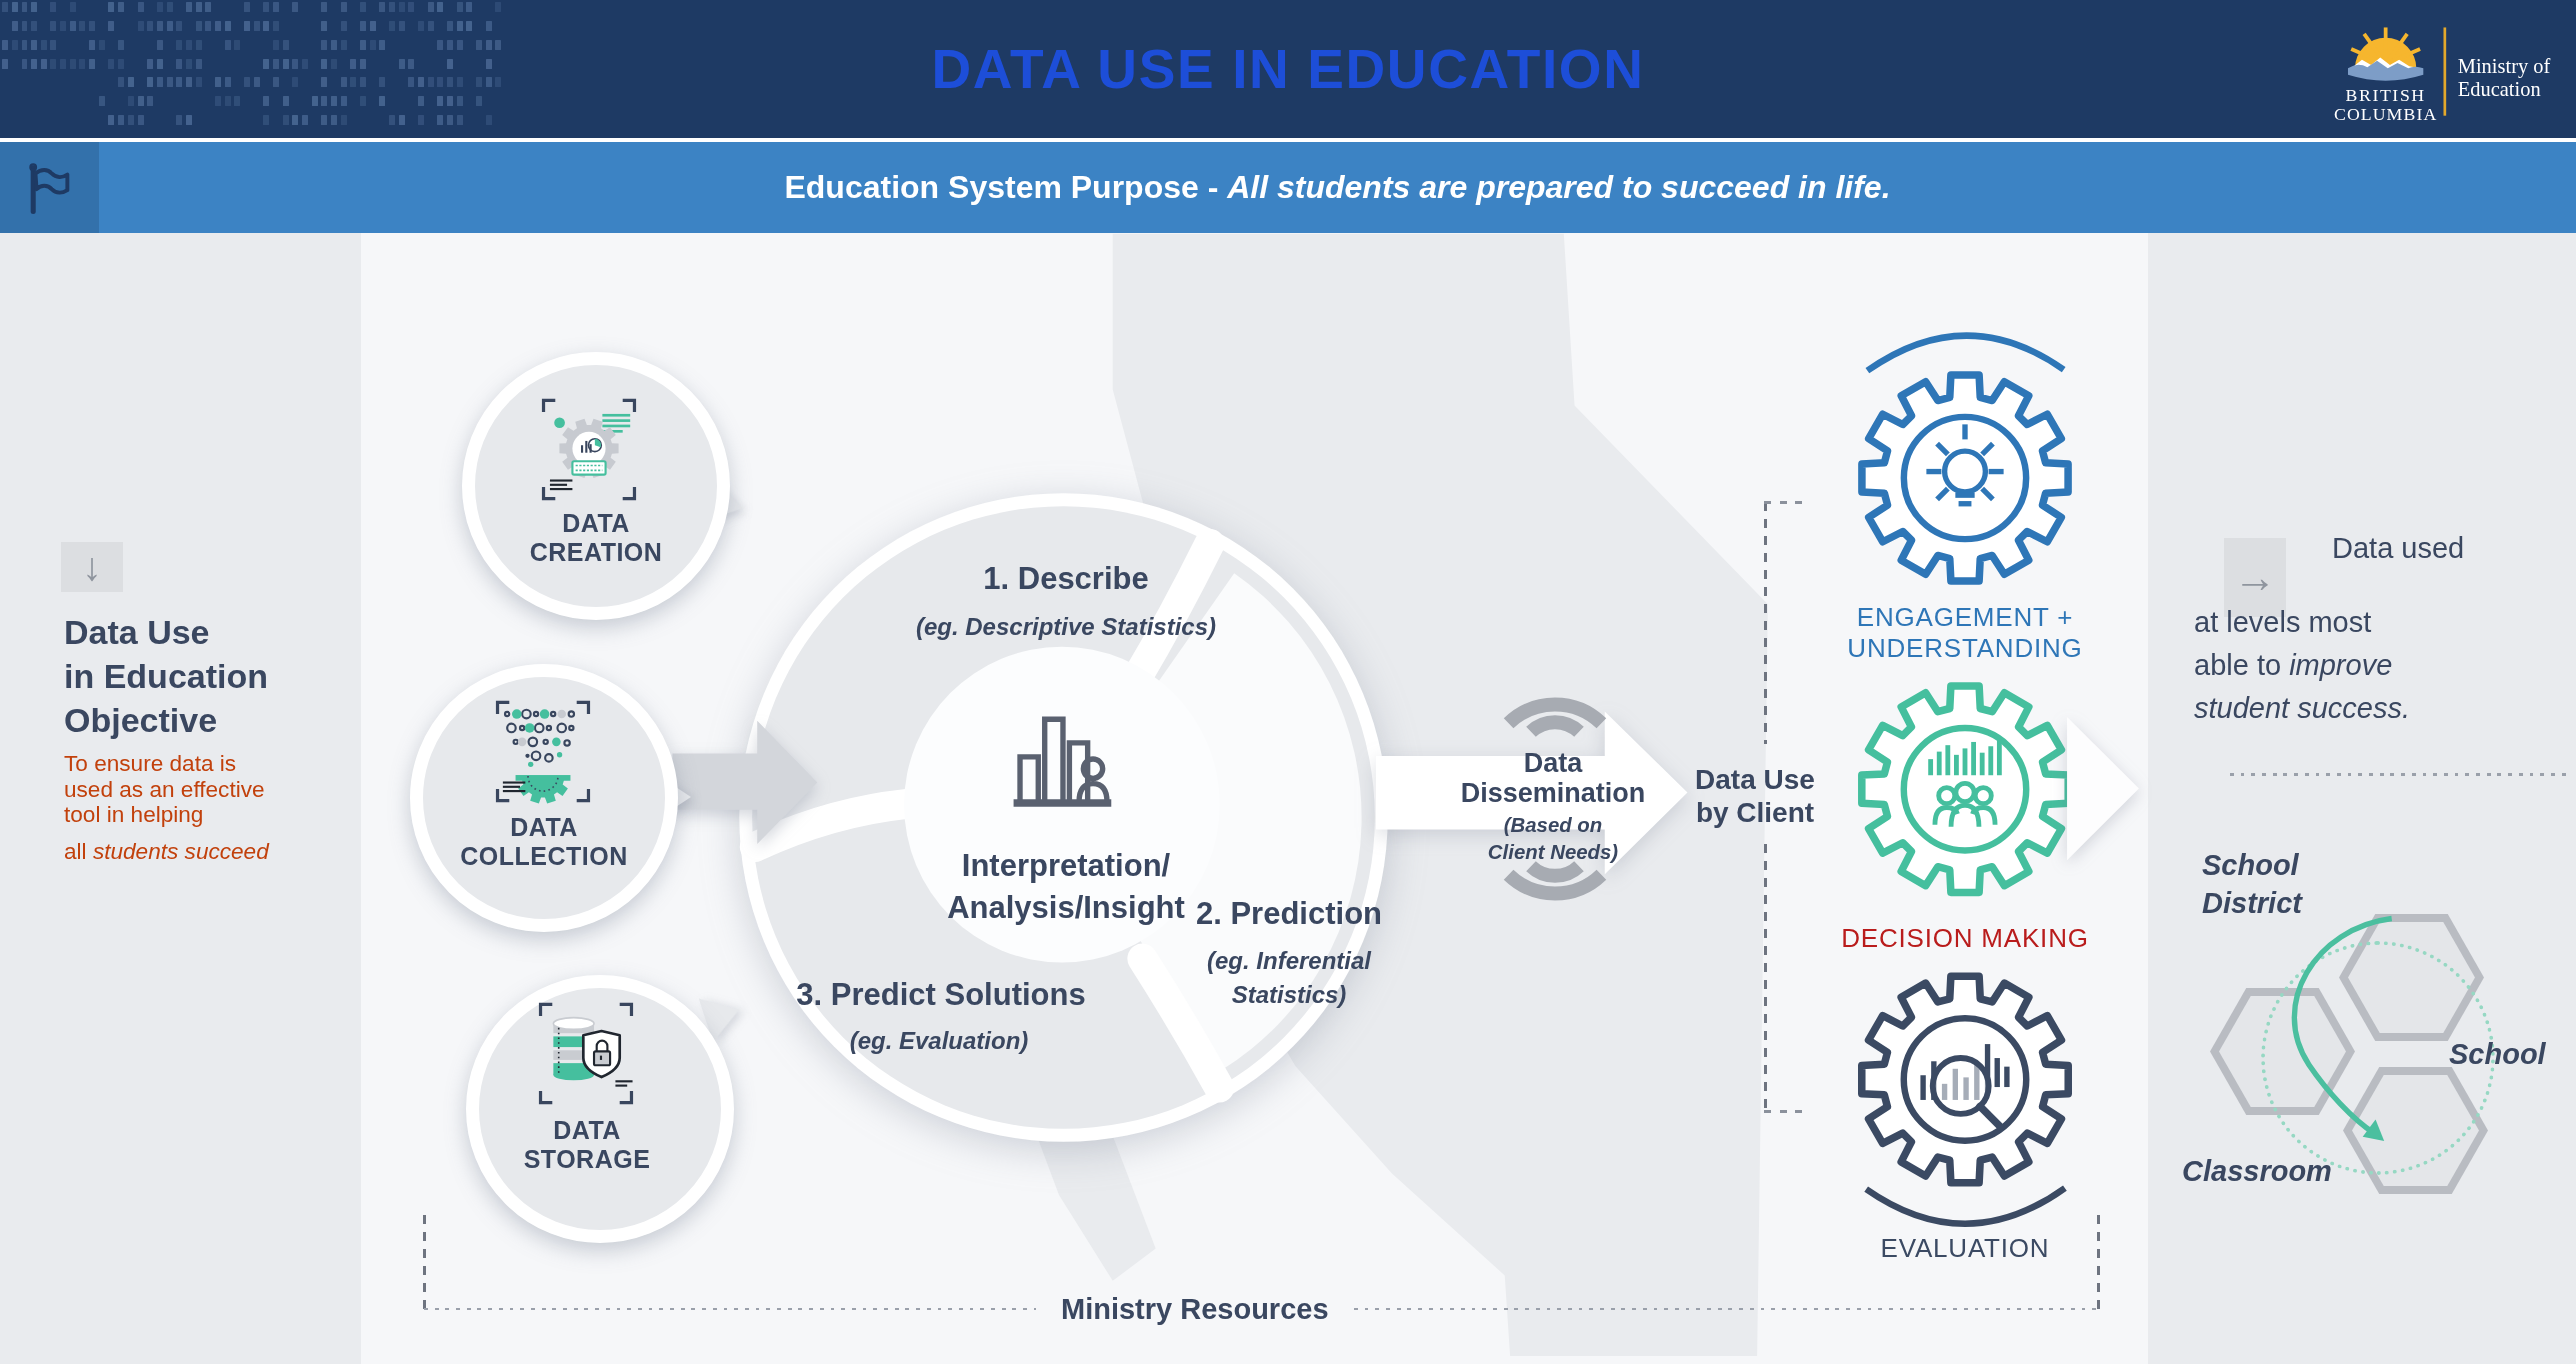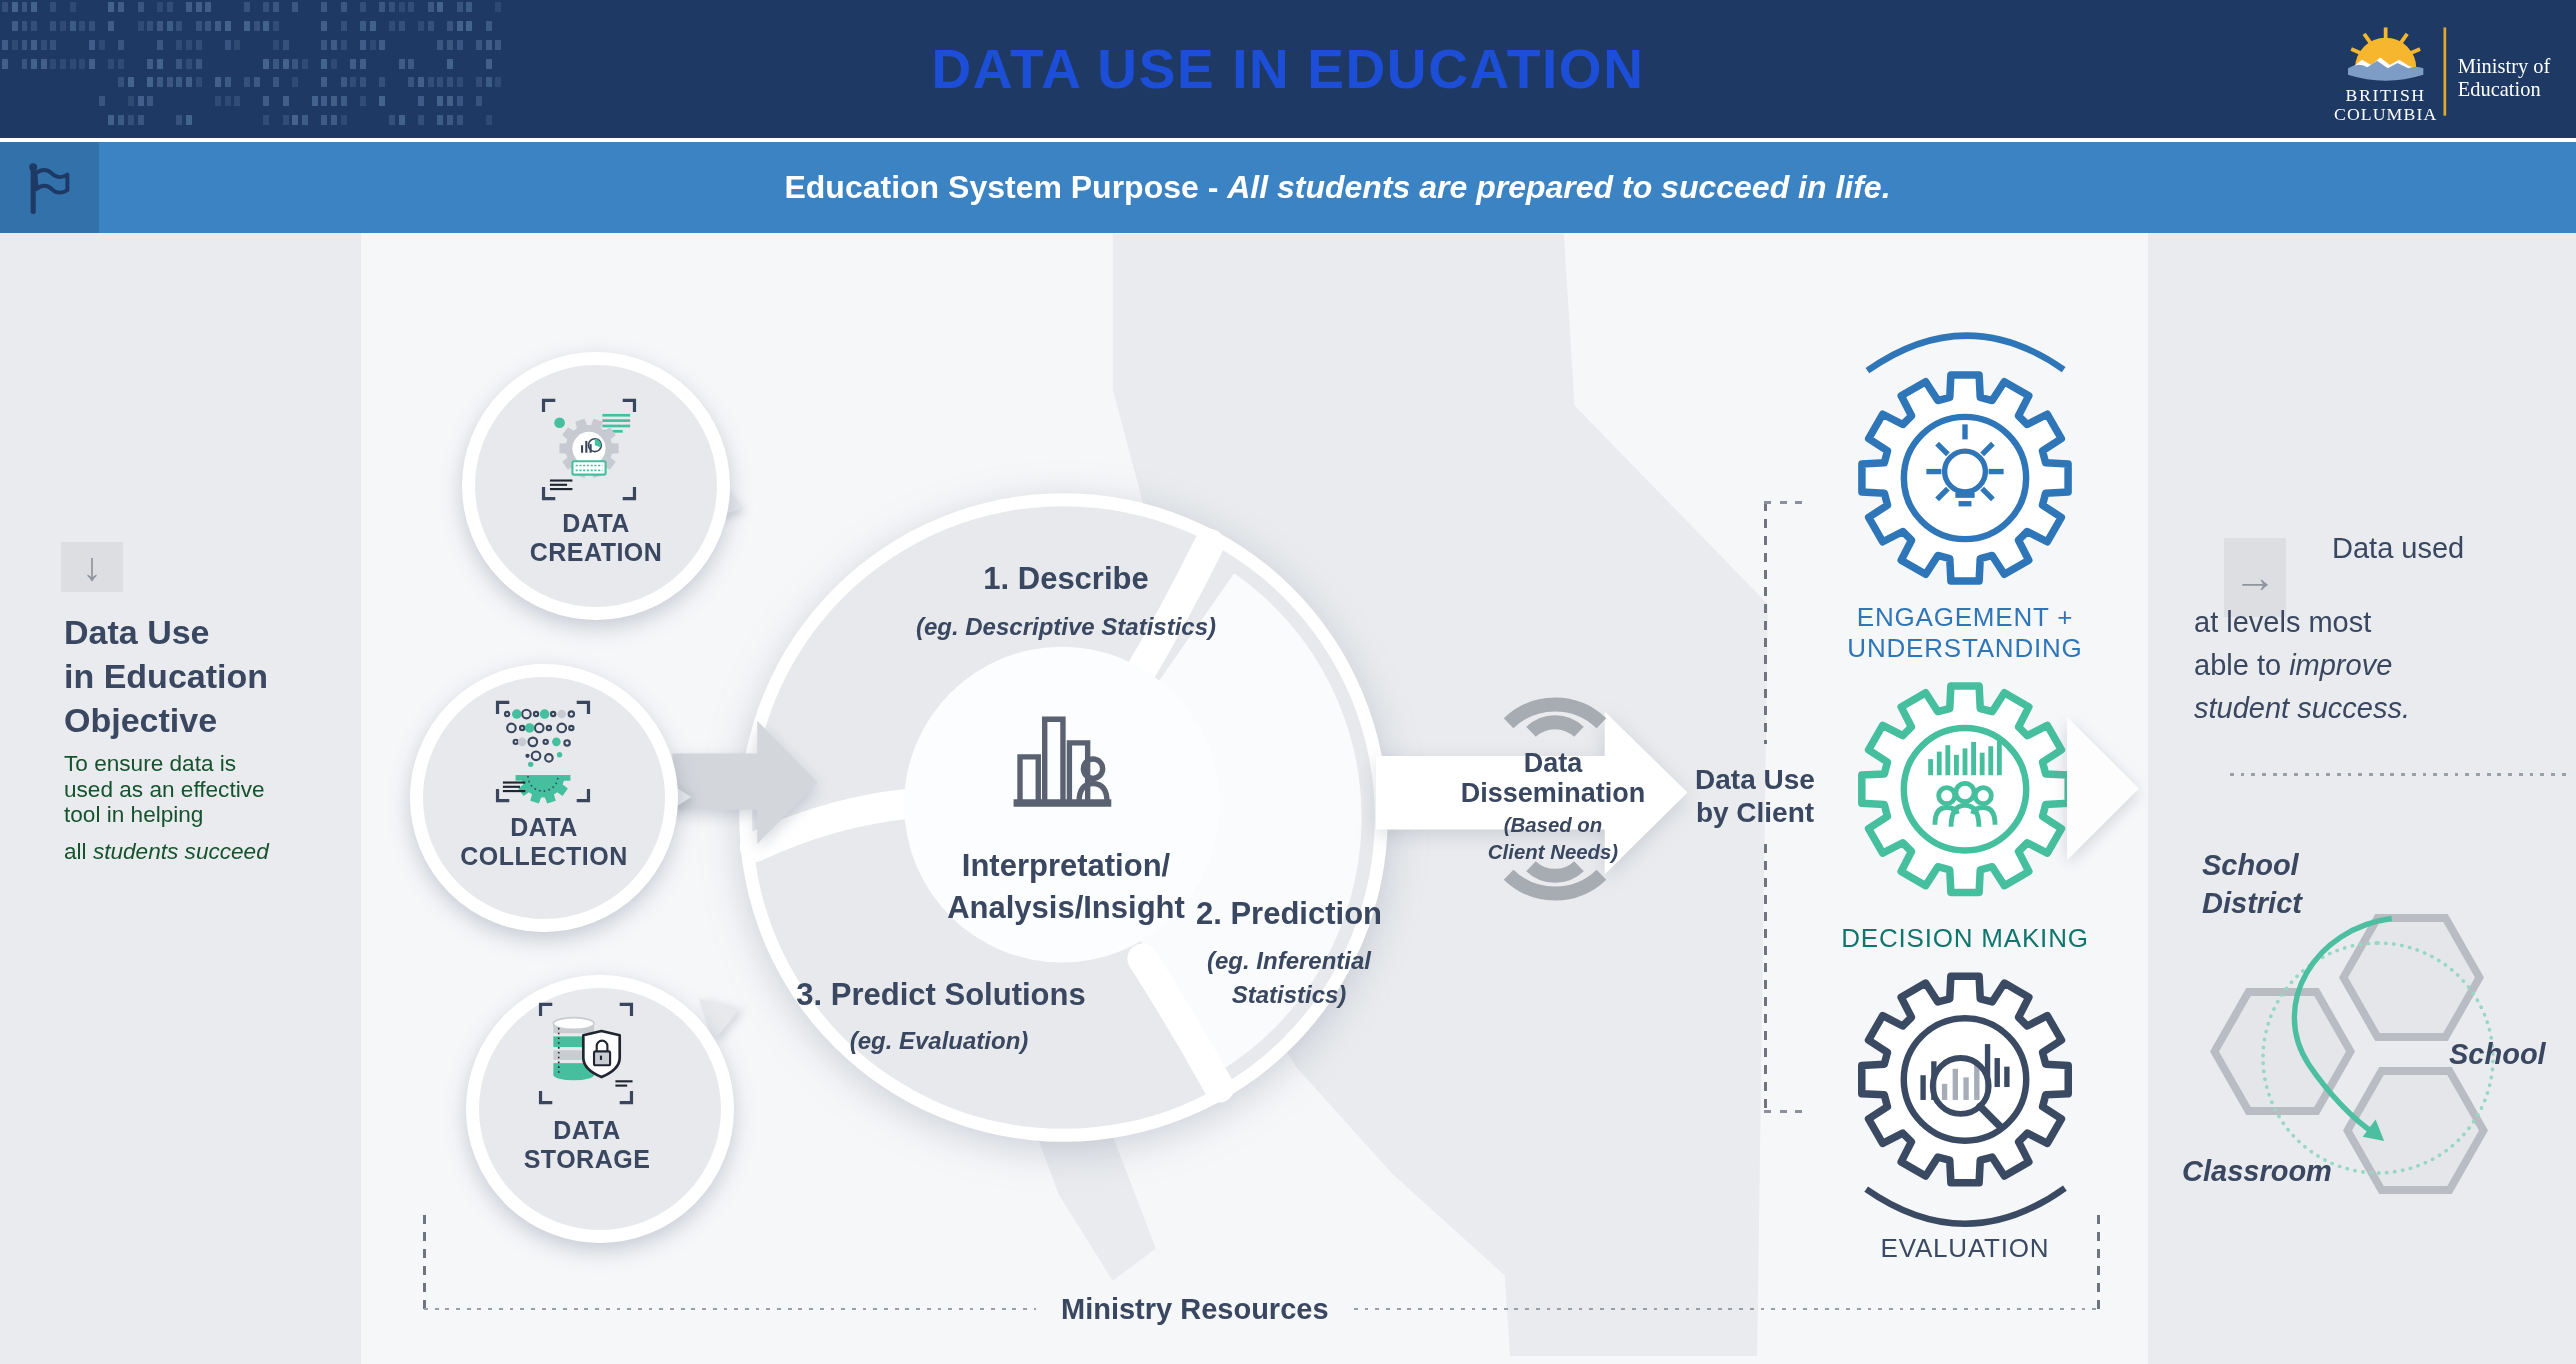--- a/index.html
+++ b/index.html
@@ -28,21 +28,21 @@
   }
   #purpose-text .it{font-style:italic;}
   
   #left-panel{left:0;top:233px;width:361px;height:1132px;background:#e9ebee;}
   #center-panel{left:361px;top:233px;width:1788px;height:1132px;background:#f6f7f9;overflow:hidden;}
   #right-panel{left:2148px;top:233px;width:428px;height:1132px;background:#e9ebee;}
   
   #objective-marker{left:61px;top:542px;width:62px;height:50px;background:#dcdee1;
     display:flex;align-items:center;justify-content:center;color:#8f959e;font-size:39px;font-weight:700;}
   .obj-title{left:64px;font-size:34px;font-weight:600;color:#3a4760;}
-  .obj-body{left:64px;font-size:22.6px;color:#14532d;}
+  .obj-body{left:64px;font-size:22.6px;color:#c2410c;}
   
   .stage-circle{border-radius:50%;background:#e7e9ec;border:13px solid #ffffff;
     box-shadow:0 7.5px 21.5px rgba(110,120,140,.35);}
   .stage-tail{width:0;height:0;border-top:23.6px solid transparent;border-bottom:23.6px solid transparent;
     border-left:35px solid #e7e9ec;filter:drop-shadow(4.3px 3.2px 4.3px rgba(110,120,140,.25));}
   .stage-label{font-size:25px;font-weight:700;color:#3a4760;text-align:center;line-height:29px;letter-spacing:0.5px;transform:translateX(-50%);}
   
   .c-text{transform:translate(-50%,-50%);text-align:center;color:#3a4760;white-space:nowrap;}
   .c-big{font-size:31px;font-weight:700;}
   .c-sub{font-size:24px;font-weight:600;font-style:italic;}
@@ -556,21 +556,21 @@
       <line x1="288" y1="196" x2="288" y2="142"></line>
       <line x1="304" y1="196" x2="304" y2="128"></line>
     <circle cx="206" cy="234" r="15"></circle>
       <circle cx="240" cy="228" r="17"></circle>
       <circle cx="274" cy="234" r="15"></circle>
     <path d="M 184 288 Q 184 256 206 256 Q 222 256 226 268"></path>
     <path d="M 214 292 Q 214 252 240 252 Q 266 252 266 292"></path>
     <path d="M 254 268 Q 258 256 274 256 Q 296 256 296 288"></path>
   </g>
 </svg>
-<div class="abs outcome-label" style="left:1965px;top:923px;color:#0f766e;">
+<div class="abs outcome-label" style="left:1965px;top:923px;color:#b91c1c;">
   <div>DECISION MAKING</div>
   <div></div>
 </div>
 
 
 <svg class="abs" style="left:1836px;top:956px;" width="258" height="333" viewBox="0 0 480 620">
   <path fill="#ffffff" stroke="#3b4a63" stroke-width="14" stroke-linejoin="round" d="M 432.2 203.7 L 432.2 256.3 L 390.3 258.4 L 384.4 280.6 L 419.6 303.3 L 393.3 348.9 L 356.0 329.7 L 339.7 346.0 L 358.9 383.3 L 313.3 409.6 L 290.6 374.4 L 268.4 380.3 L 266.3 422.2 L 213.7 422.2 L 211.6 380.3 L 189.4 374.4 L 166.7 409.6 L 121.1 383.3 L 140.3 346.0 L 124.0 329.7 L 86.7 348.9 L 60.4 303.3 L 95.6 280.6 L 89.7 258.4 L 47.8 256.3 L 47.8 203.7 L 89.7 201.6 L 95.6 179.4 L 60.4 156.7 L 86.7 111.1 L 124.0 130.3 L 140.3 114.0 L 121.1 76.7 L 166.7 50.4 L 189.4 85.6 L 211.6 79.7 L 213.7 37.8 L 266.3 37.8 L 268.4 79.7 L 290.6 85.6 L 313.3 50.4 L 358.9 76.7 L 339.7 114.0 L 356.0 130.3 L 393.3 111.1 L 419.6 156.7 L 384.4 179.4 L 390.3 201.6 Z"></path>
   <circle cx="240" cy="230" r="114" fill="none" stroke="#3b4a63" stroke-width="12"></circle>
   <g stroke="#3b4a63" fill="none">
     <g stroke-width="10">

